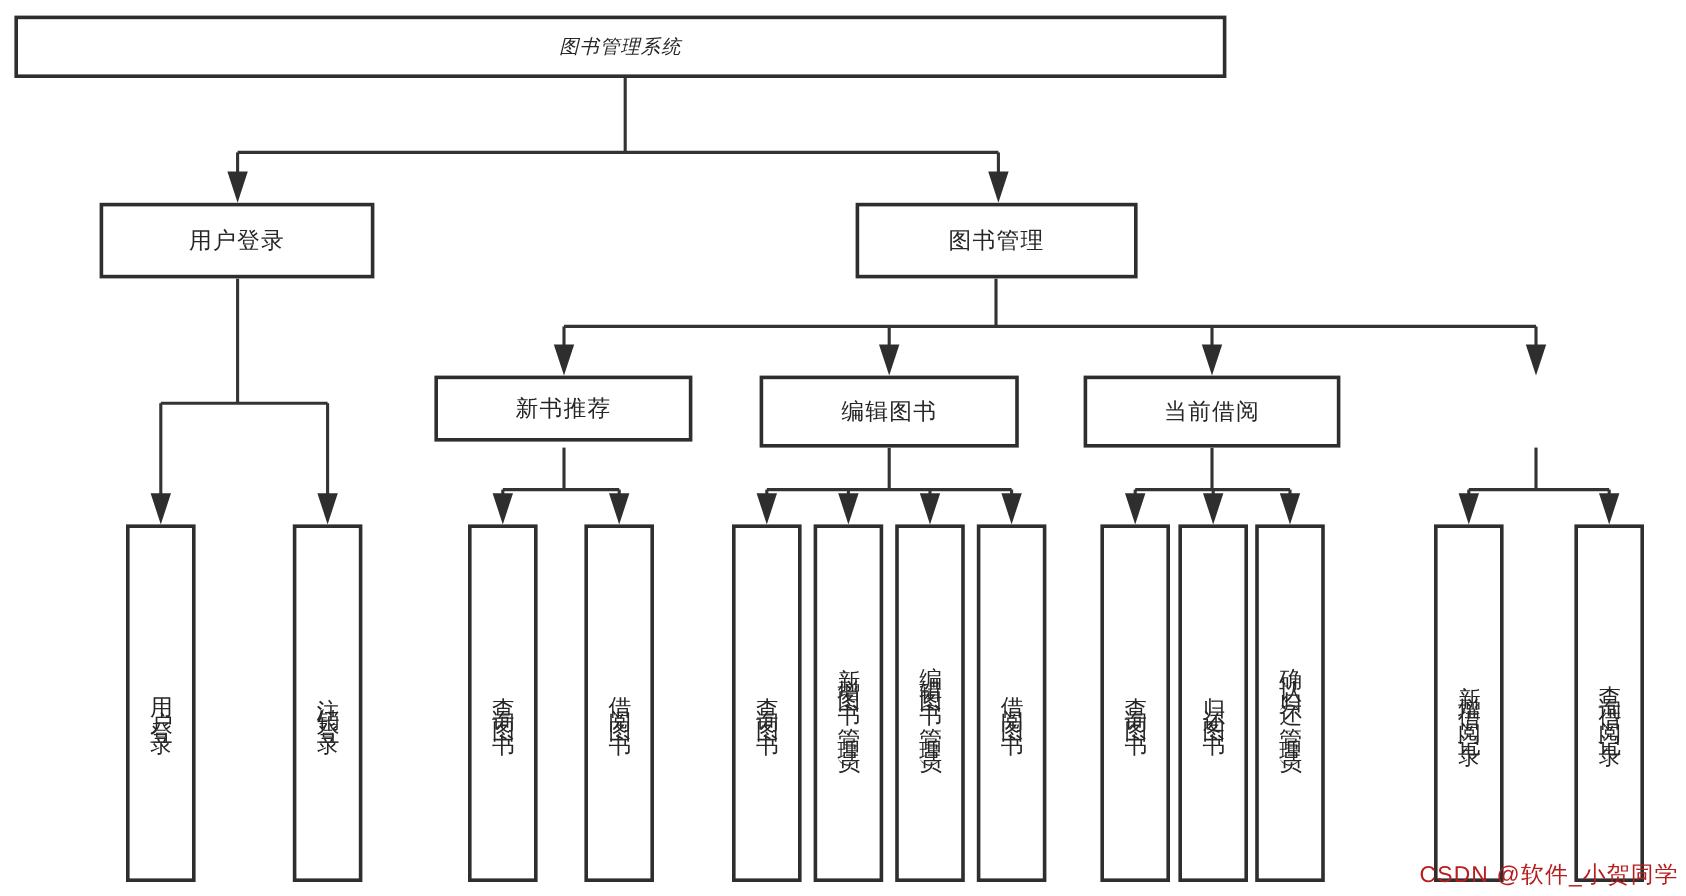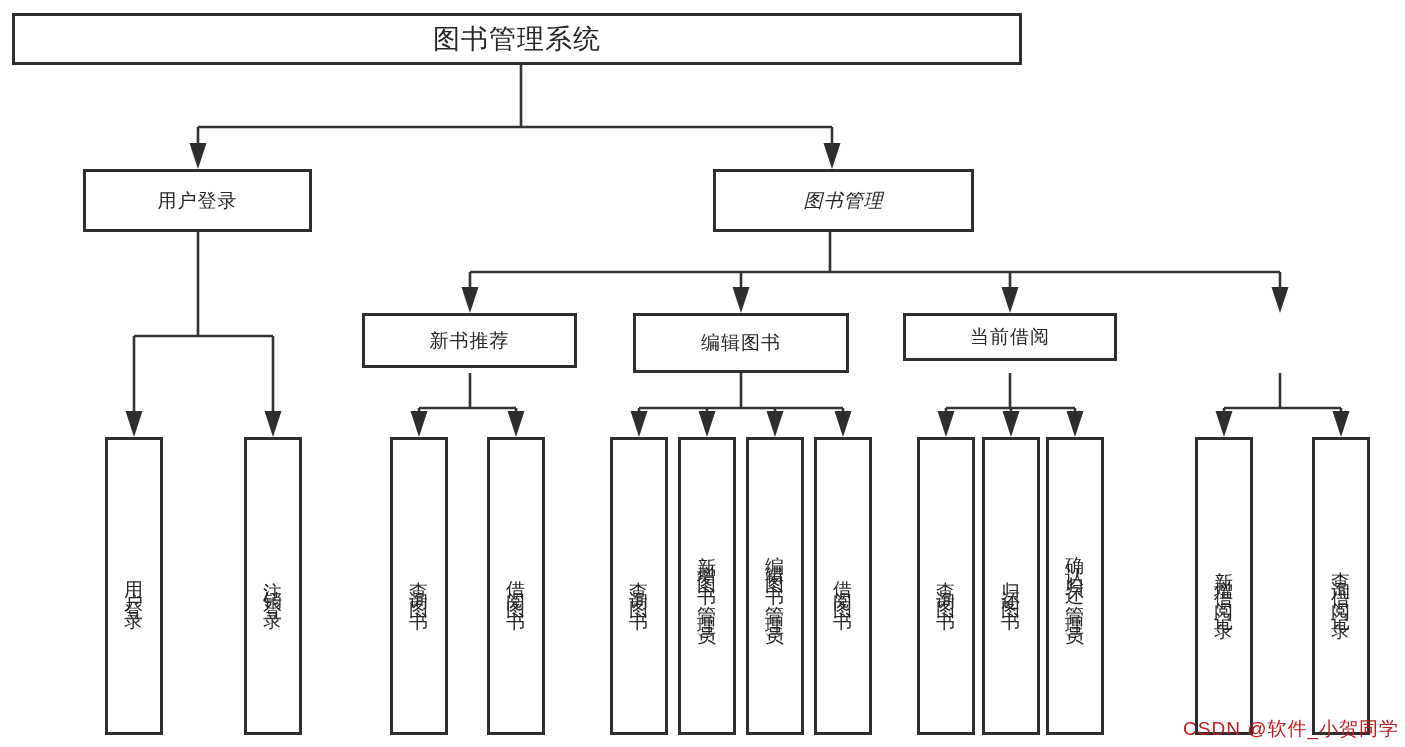--- a/index.html
+++ b/index.html
@@ -19,21 +19,21 @@
   .hbox, .vbox {
     position: absolute;
     box-sizing: border-box;
     background: #ffffff;
     border: 3px solid #2e2e2e;
     display: flex;
     align-items: center;
     justify-content: center;
   }
   .hbox { font-size: 19px; letter-spacing: 1px; }
-  .root-box { font-size: 27px; }
+  .root-box { font-size: 16px; font-style: italic; }
   .vbox span {
     writing-mode: vertical-lr;
     letter-spacing: 10px;
     font-size: 19px;
     line-height: 1;
     white-space: nowrap;
   }
   .watermark {
     position: absolute;
     right: 6px;
@@ -125,31 +125,31 @@
     </g>
   </svg>
 
   <div class="hbox root-box" style="left:12px; top:13px; width:1010px; height:52px;">
     <span>图书管理系统</span>
   </div>
 
   <div class="hbox" style="left:83px; top:169px; width:229px; height:63px;">
     <span>用户登录</span>
   </div>
-  <div class="hbox" style="left:713px; top:169px; width:261px; height:63px;font-style:italic;">
+  <div class="hbox" style="left:713px; top:169px; width:235px; height:63px;">
     <span>图书管理</span>
   </div>
 
   <div class="hbox" style="left:362px; top:313px; width:215px; height:55px;">
     <span>新书推荐</span>
   </div>
   <div class="hbox" style="left:633px; top:313px; width:216px; height:60px;">
     <span>编辑图书</span>
   </div>
-  <div class="hbox" style="left:903px; top:313px; width:214px; height:48px;">
+  <div class="hbox" style="left:903px; top:313px; width:214px; height:60px;">
     <span>当前借阅</span>
   </div>
 
   <div class="vbox" style="left:105px; top:437px; width:58px; height:298px;">
     <span>用户登录</span>
   </div>
   <div class="vbox" style="left:244px; top:437px; width:58px; height:298px;">
     <span>注销登录</span>
   </div>
 

